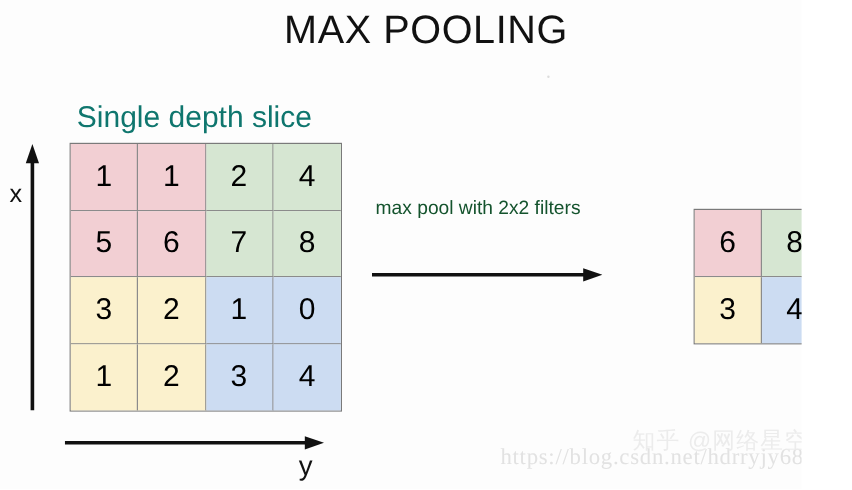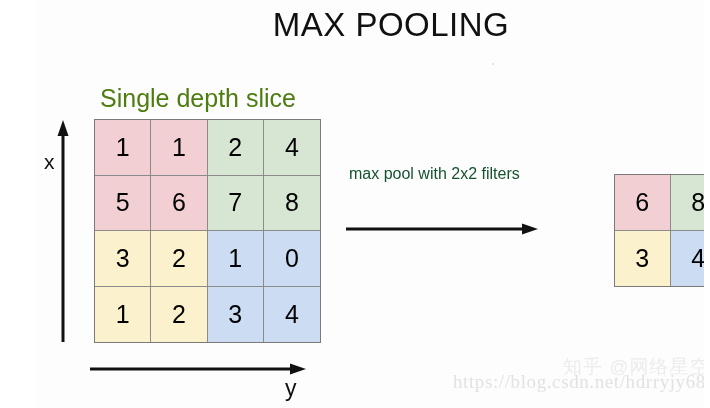--- a/index.html
+++ b/index.html
@@ -11,21 +11,20 @@
   body {
     font-family: "Liberation Sans", sans-serif;
     color: #111111;
   }
   #slide {
     position: relative;
     width: 668px;
     height: 408px;
     background: #fdfdfd;
     overflow: hidden;
-    margin-left: 36px;
   }
 
   
   .title {
     position: absolute;
     left: 0;
     top: 6px;
     width: 710px;
     text-align: center;
     font-size: 33px;
@@ -35,21 +34,21 @@
     white-space: nowrap;
   }
 
   
   .slice-caption {
     position: absolute;
     left: 64px;
     top: 84px;
     font-size: 25px;
     font-weight: 400;
-    color: #4d7c0f;
+    color: #0f766e;
     white-space: nowrap;
   }
 
   
   .grid-input {
     position: absolute;
     left: 58px;
     top: 119px;
     width: 227px;
     height: 224px;

